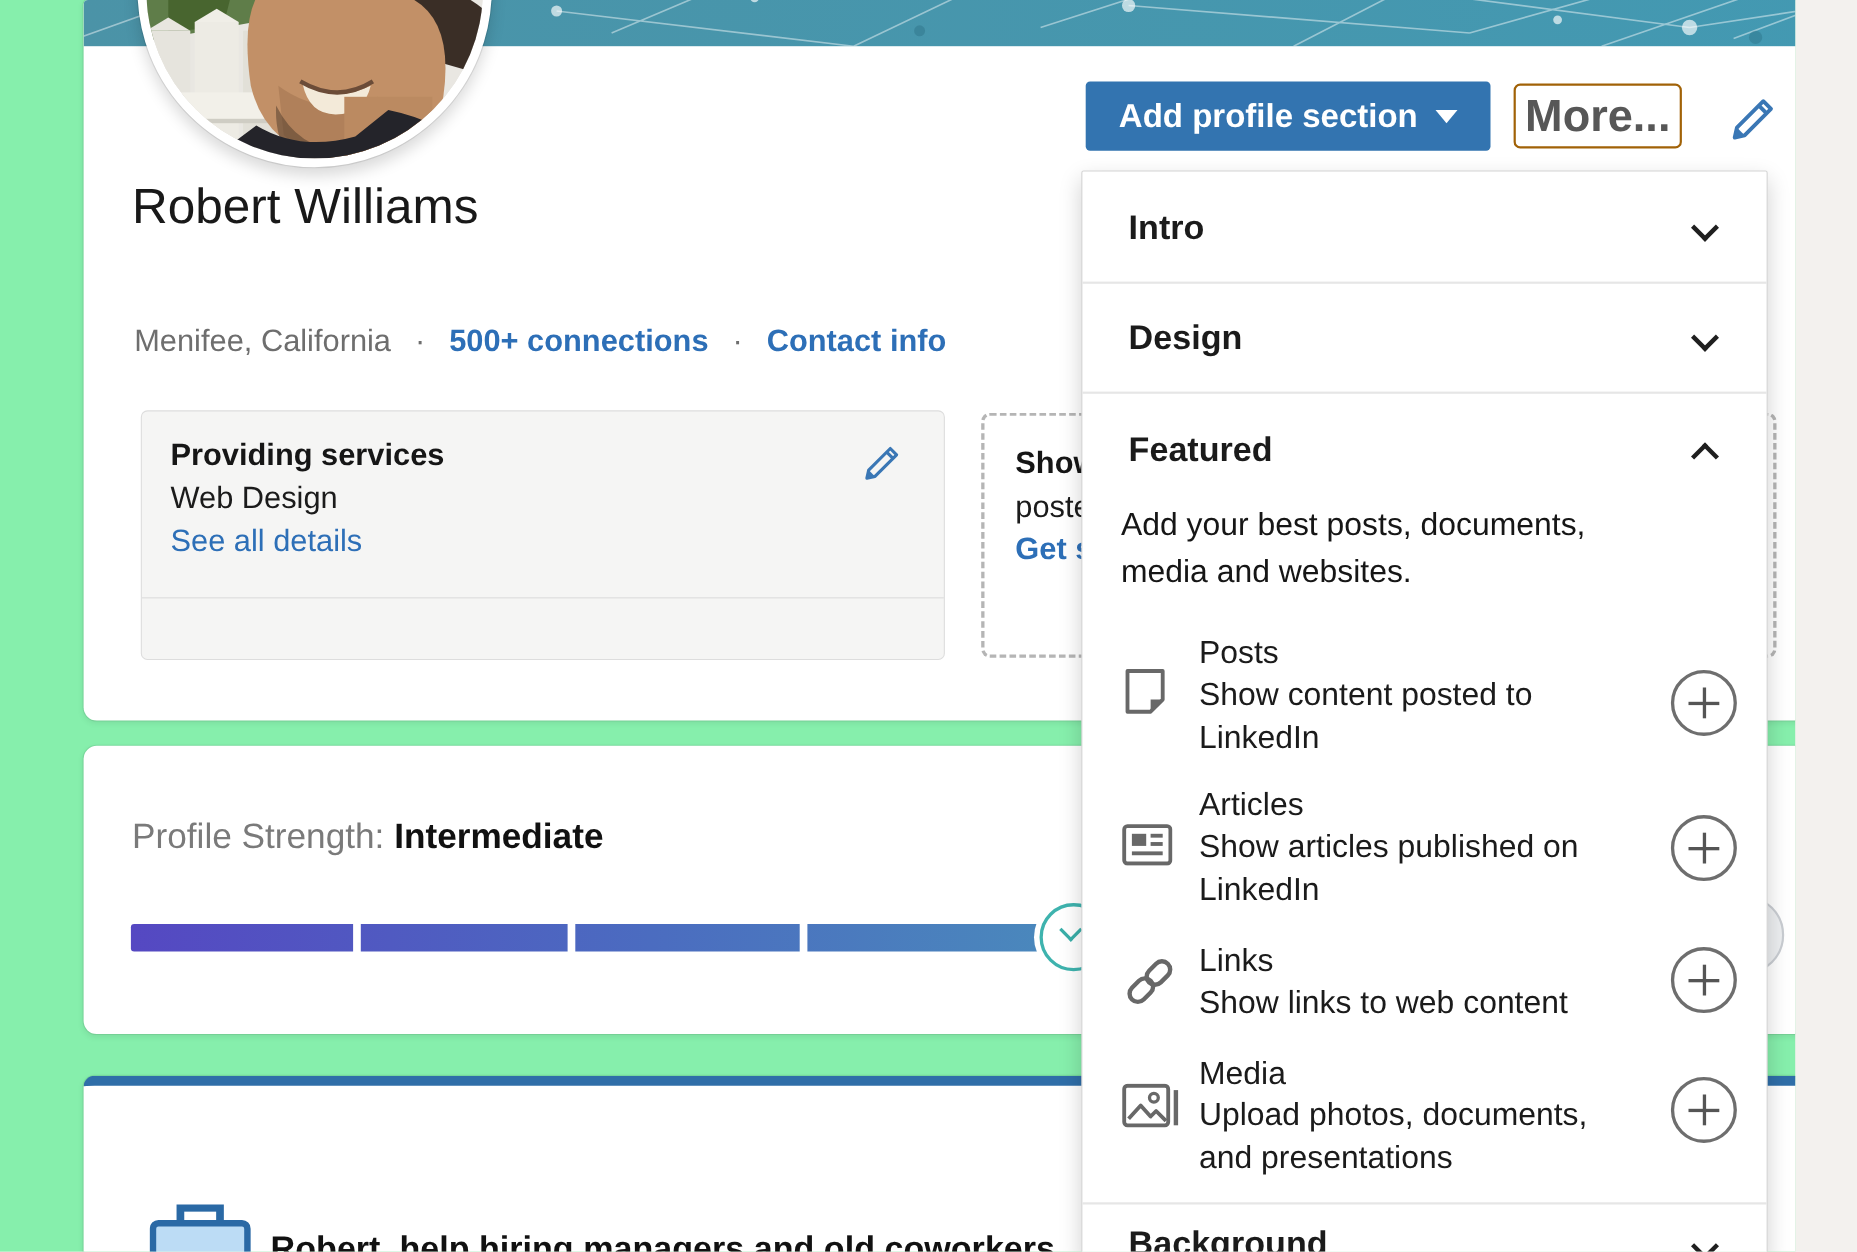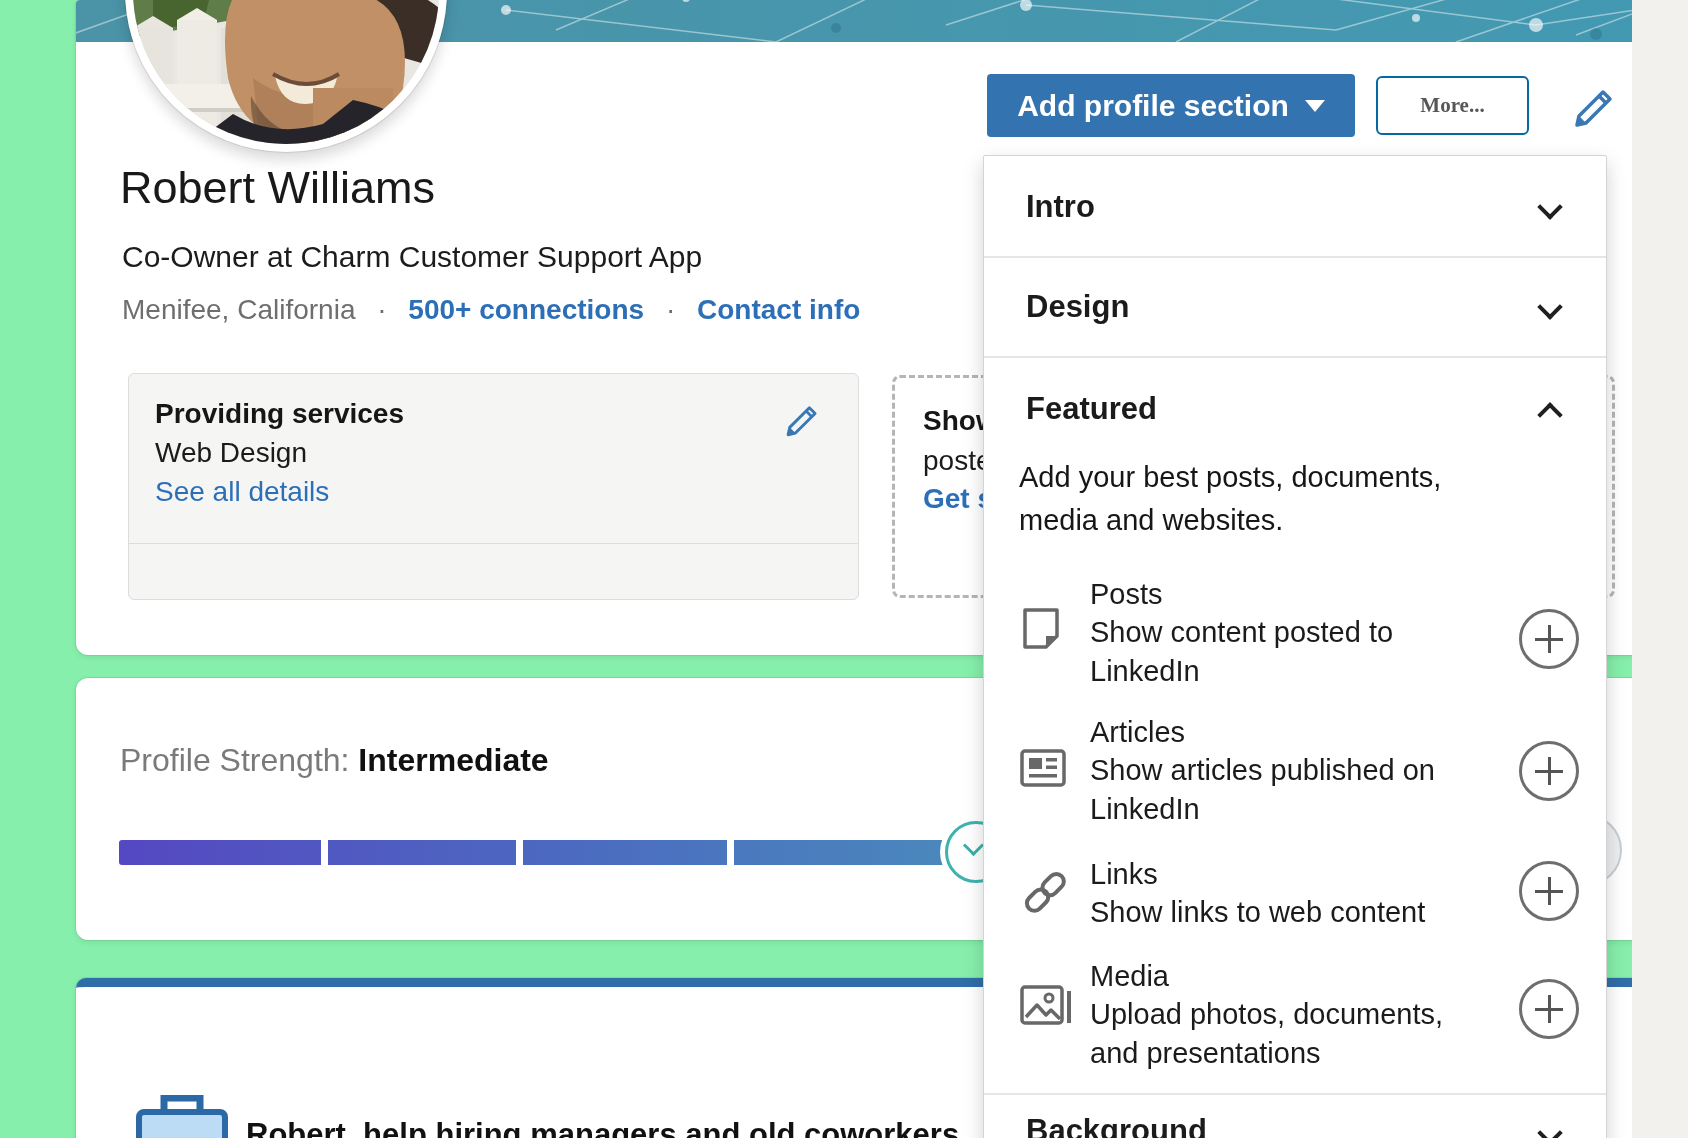--- a/index.html
+++ b/index.html
@@ -4,21 +4,21 @@
 <style>
   html,body{margin:0;padding:0;background:#f3f1ee;font-family:"Liberation Sans",sans-serif;}
   .stage{position:relative;width:1632px;height:1138px;overflow:hidden;background:#86efac;}
   .card{position:absolute;background:#fff;border-radius:12px;box-shadow:0 0 0 1px rgba(0,0,0,.07),0 2px 6px rgba(0,0,0,.08);}
   
   .profile-card{left:76px;top:0;width:1592px;height:655px;overflow:hidden;border-top-left-radius:4px;border-top-right-radius:4px;}
   .banner{position:absolute;left:0;top:0;width:100%;height:42px;background:linear-gradient(90deg,#4b93a7,#4399b2);}
   .avatar{position:absolute;left:49px;top:-170px;width:306px;height:306px;border:8px solid #fff;border-radius:50%;overflow:hidden;box-shadow:0 0 0 1px rgba(0,0,0,.09),0 8px 14px rgba(0,0,0,.15);background:#e8e6e1;}
   .btn-add{position:absolute;left:911px;top:74px;width:368px;height:63px;background:#3374b0;border:none;border-radius:4px;color:#fff;font-weight:700;font-size:30px;font-family:"Liberation Sans",sans-serif;display:flex;align-items:center;justify-content:center;gap:16px;cursor:pointer;}
   .caret-down{width:0;height:0;border-left:10px solid transparent;border-right:10px solid transparent;border-top:12px solid #fff;}
-  .btn-more{position:absolute;left:1300px;top:76px;width:153px;height:59px;background:#fff;border:2px solid #0369a1;border-radius:6px;color:#575757;font-weight:700;font-size:21px;font-family:Liberation Serif, serif;cursor:pointer;}
+  .btn-more{position:absolute;left:1300px;top:76px;width:153px;height:59px;background:#fff;border:2px solid #a16207;border-radius:6px;color:#575757;font-weight:700;font-size:41px;font-family:Liberation Sans, sans-serif;cursor:pointer;}
   .pencil-main{position:absolute;left:1496px;top:85px;width:44px;height:44px;cursor:pointer;}
   .name{position:absolute;left:44px;top:162px;font-size:45px;color:#191919;}
   .headline{position:absolute;left:46px;top:240px;font-size:30px;color:#1c1c1c;}
   .meta{position:absolute;left:46px;top:294px;font-size:28px;color:#6e6e6e;}
   .meta .dot{margin:0 14px;color:#6e6e6e;}
   .meta .blue-link{color:#2d6fb7;font-weight:700;cursor:pointer;text-decoration:none;}
   
   .svc-card{position:absolute;left:52px;top:373px;width:729px;height:225px;background:#f5f5f4;border:1px solid #ddd;border-radius:6px;}
   .svc-title{position:absolute;left:26px;top:24px;font-size:28px;font-weight:700;color:#161616;}
   .svc-service{position:absolute;left:26px;top:63px;font-size:28px;color:#1b1b1b;}
@@ -132,21 +132,20 @@
 
     <button class="btn-more">More...</button>
 
     <svg class="pencil-main" viewBox="0 0 44 44">
       <path d="M31 7 l7 7 -24 24 -9 2 2 -9 z" fill="none" stroke="#3a77b5" stroke-width="3.5" stroke-linejoin="round"></path>
       <path d="M7 31 l-2 9 9 -2 z" fill="#3a77b5"></path>
       <path d="M27 11 l7 7" stroke="#3a77b5" stroke-width="3.5"></path>
     </svg>
 
     <div class="name">Robert Williams</div>
-    <div class="headline">Co-Owner at Charm Customer Support App</div>
 
     <div class="meta">
       <span>Menifee, California</span>
       <span class="dot">·</span>
       <span class="blue-link">500+ connections</span>
       <span class="dot">·</span>
       <span class="blue-link">Contact info</span>
     </div>
 
     <div class="svc-card">

